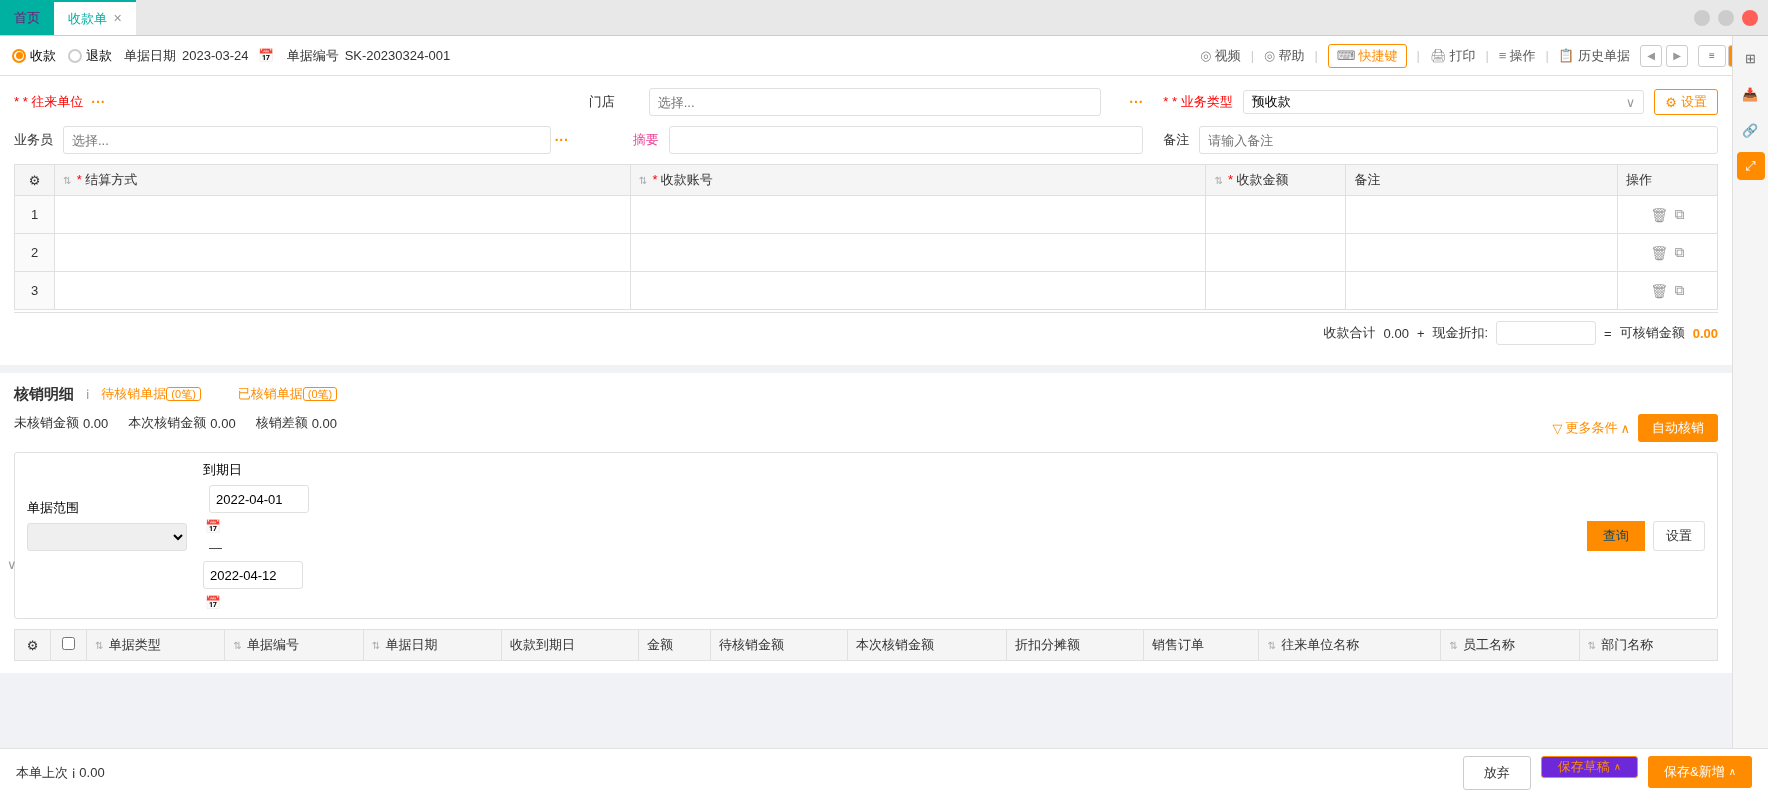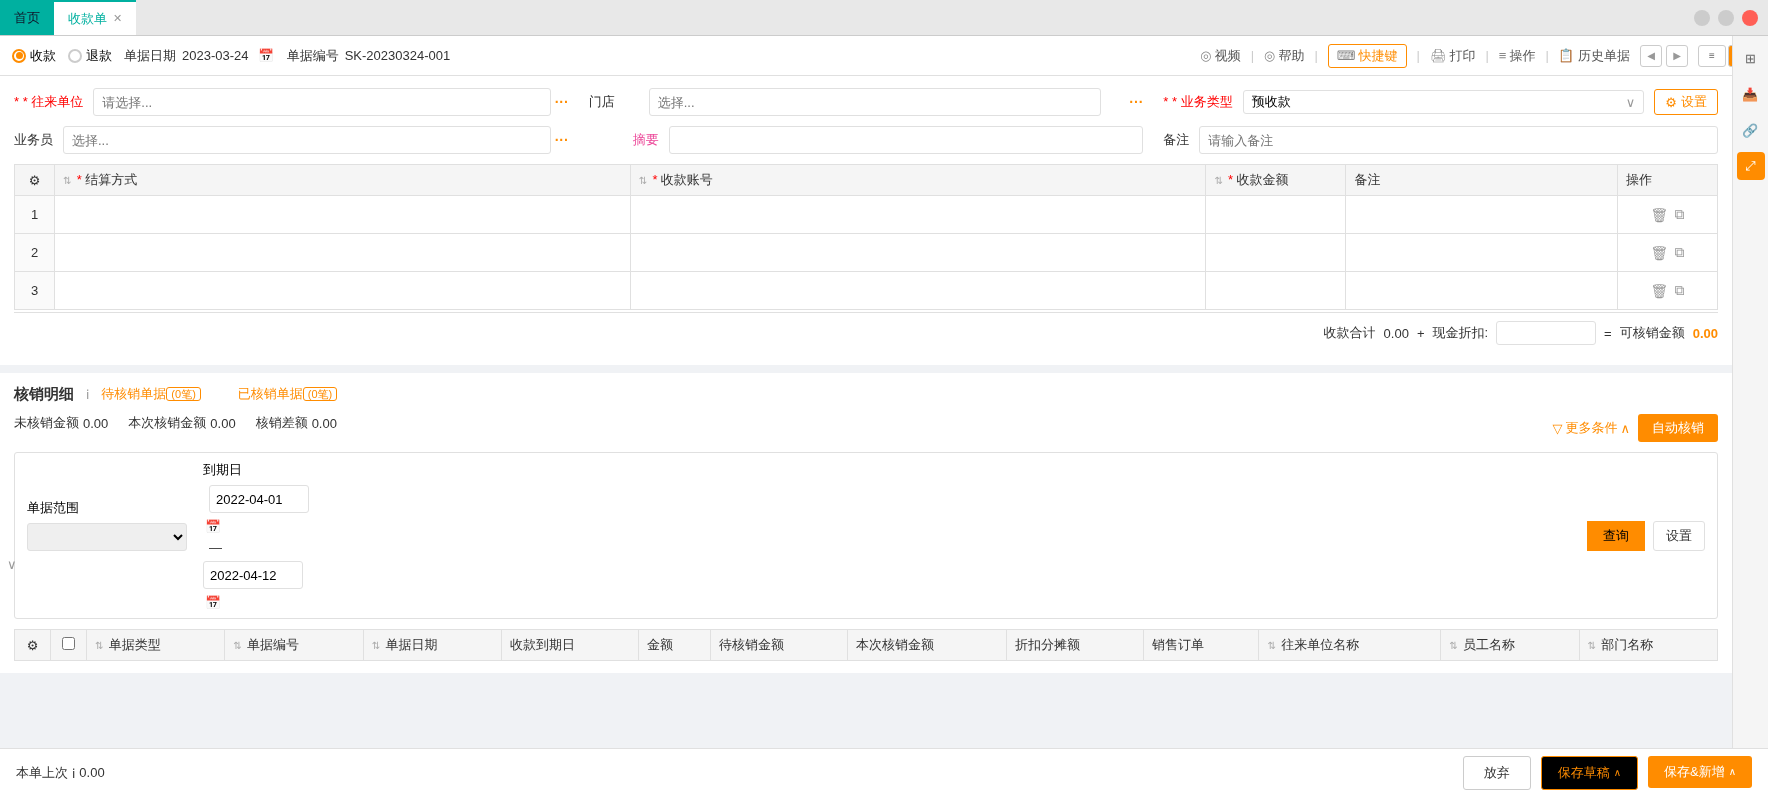--- a/index.html
+++ b/index.html
@@ -9,21 +9,21 @@
     .tab-bar {
       display: flex; align-items: center; background: #e8e8e8; height: 36px; border-bottom: 1px solid #ccc;
     }
     .tab-item {
       display: flex; align-items: center; padding: 0 14px; height: 100%; cursor: pointer; font-size: 13px; color: #333;
     }
     .tab-item.active {
       background: #fff; border-top: 2px solid #00b0a0; color: #00b0a0;
     }
     .tab-item .close-icon { margin-left: 6px; color: #999; font-size: 11px; cursor: pointer; }
-    .tab-item.home { background: #00b0a0; color: #0f172a; border: none; }
+    .tab-item.home { background: #00b0a0; color: #701a75; border: none; }
 
     
     .window-controls {
       margin-left: auto; display: flex; align-items: center; gap: 8px; padding-right: 10px;
     }
     .win-btn { width: 16px; height: 16px; border-radius: 50%; border: none; cursor: pointer; }
     .win-btn.minimize { background: #ccc; }
     .win-btn.maximize { background: #ccc; }
     .win-btn.close { background: #ff5f56; }
 
@@ -115,41 +115,41 @@
     .auto-hx-btn {
       background: #ff8c00; color: #fff; border: none; border-radius: 3px; padding: 5px 14px; cursor: pointer; font-size: 13px;
     }
 
     .hx-filter-row { display: flex; align-items: center; gap: 16px; margin-bottom: 10px; padding: 8px 12px; border: 1px solid #e0e0e0; border-radius: 3px; }
     .filter-field { display: flex; gap: 6px; flex-direction: column; }
     .filter-select { height: 28px; border: 1px solid #e0e0e0; border-radius: 3px; padding: 0 6px; min-width: 160px; }
     .filter-date-input { height: 28px; border: 1px solid #e0e0e0; border-radius: 3px; padding: 0 6px; width: 100px; }
     .filter-date-icon { color: #ccc; cursor: pointer; }
     .filter-dash { color: #333; }
-    .query-btn { background: #ff8c00; color: #000000; border: none; border-radius: 0; padding: 5px 16px; cursor: pointer; font-size: 13px; }
+    .query-btn { background: #ff8c00; color: #0c4a6e; border: none; border-radius: 0; padding: 5px 16px; cursor: pointer; font-size: 13px; }
     .settings-btn { background: #fff; color: #333; border: 1px solid #e0e0e0; border-radius: 3px; padding: 5px 12px; cursor: pointer; font-size: 13px; }
 
     
     .bottom-table { width: 100%; border-collapse: collapse; margin-top: 6px; }
     .bottom-table th {
       background: #f5f5f5; border: 1px solid #e0e0e0; padding: 6px 8px; text-align: left;
       font-weight: 500; color: #333; font-size: 12px; white-space: nowrap;
     }
 
     
     .footer {
       position: fixed; bottom: 0; left: 0; right: 0; height: 48px;
       background: #fff; border-top: 1px solid #e0e0e0;
       display: flex; align-items: center; padding: 0 16px;
     }
     .footer-info { display: flex; align-items: center; gap: 4px; color: #333; font-size: 13px; }
     .footer-actions { margin-left: auto; display: flex; align-items: flex-start; gap: 10px; }
     .btn-abandon { background: #fff; color: #333; border: 1px solid #ccc; border-radius: 3px; padding: 7px 20px; cursor: pointer; font-size: 13px; }
     .btn-save-draft {
-      background: #000000; color: #ff8c00; border: 1px solid #ff8c00; border-radius: 3px; padding: 7px 16px; cursor: pointer; font-size: 13px;
+      background: #6d28d9; color: #ff8c00; border: 1px solid #ff8c00; border-radius: 3px; padding: 1px 16px; cursor: pointer; font-size: 13px;
       display: flex; align-items: center; gap: 4px;
     }
     .btn-save-new {
       background: #ff8c00; color: #fff; border: none; border-radius: 3px; padding: 7px 16px; cursor: pointer; font-size: 13px;
       display: flex; align-items: center; gap: 4px;
     }
     .btn-arrow { font-size: 10px; }
 
     
     .right-sidebar {
@@ -248,21 +248,20 @@
     </div>
   </div>
 </div>
 
 <div style="margin-right:36px; height: calc(796px - 36px - 48px); overflow-y:auto;">
   <div class="main-content">
 
     <div class="form-row">
       <div class="form-field" style="flex:2; margin-right:20px;">
         <span class="form-field-label required" style="color:#f00;">* 往来单位</span>
-        <input class="form-input" type="text" style="margin-left: 6px;" placeholder="请选择...">
         <span class="ellipsis-btn">···</span>
       </div>
       <div class="form-field" style="flex:2; margin-right:20px;gap:24px;">
         <span class="form-field-label normal" style="color:#333;">门店</span>
         <input class="form-input" type="text" style="margin-left: 6px;" placeholder="选择...">
         <span class="ellipsis-btn">···</span>
       </div>
       <div class="form-field" style="flex:2;">
         <span class="form-field-label required" style="color:#f00;">* 业务类型</span>
         <div class="chevron-select" style="flex:1; margin-left:6px; border:1px solid #e0e0e0; border-radius:3px; padding:2px 8px; background:#fff;">

